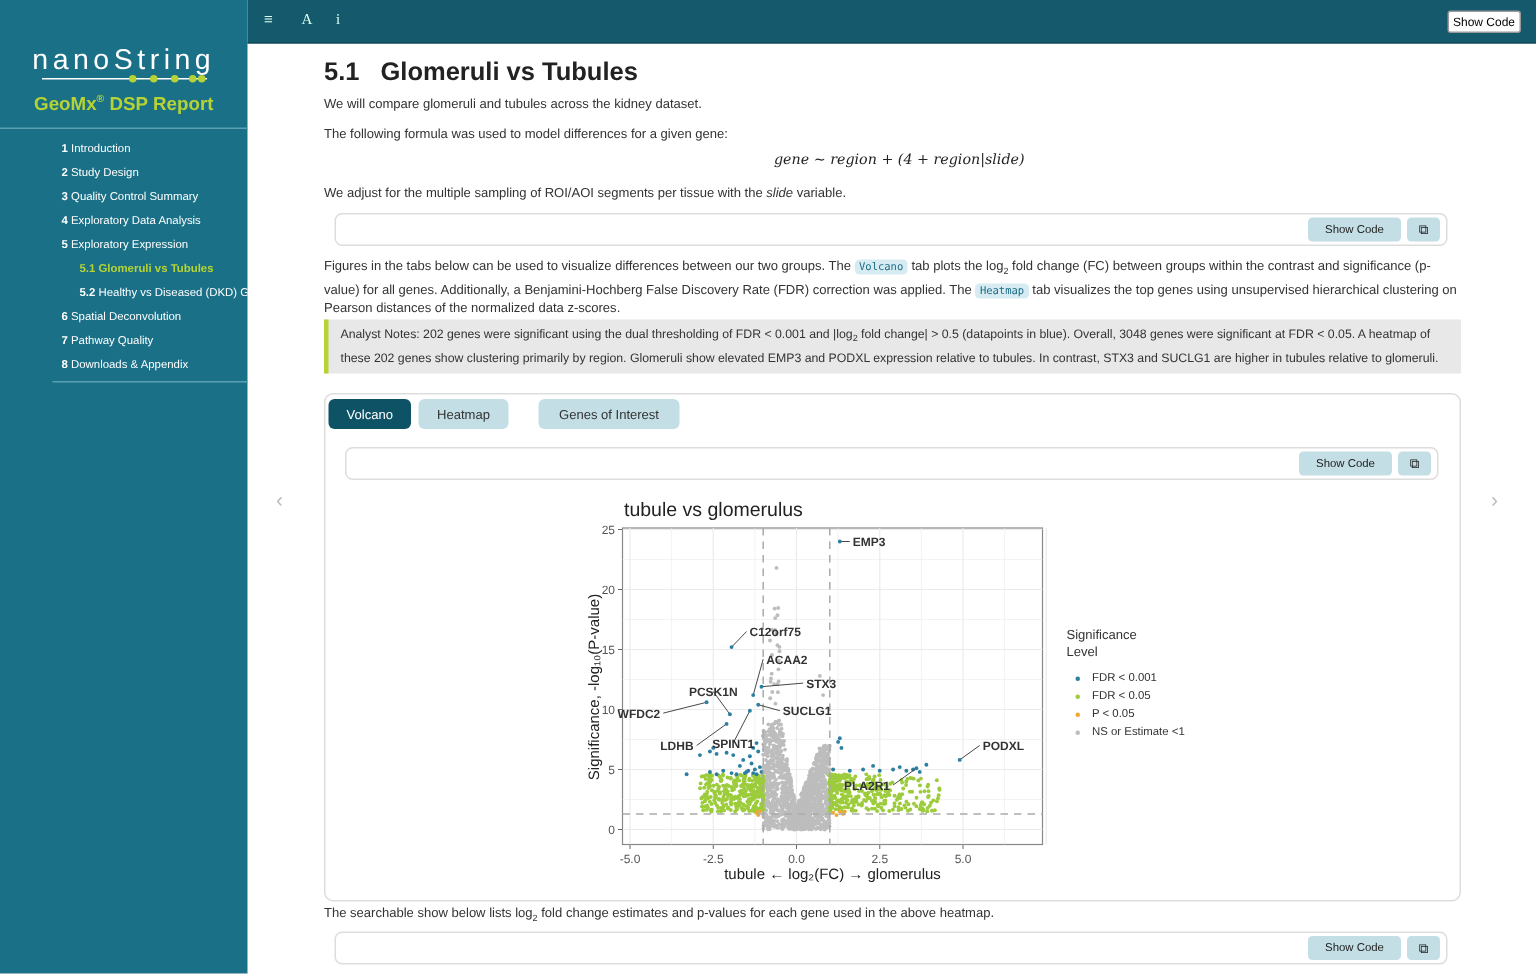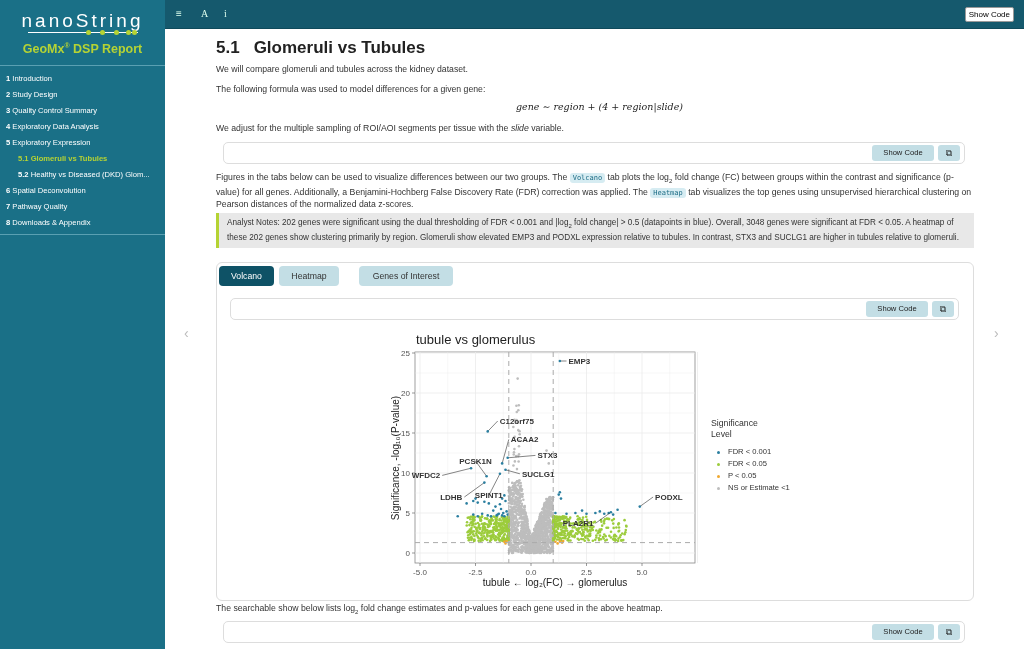--- a/index.html
+++ b/index.html
@@ -1,24 +1,24 @@
 <!DOCTYPE html>
 <html><head>
 <meta charset="utf-8">
 <style>
   * { box-sizing: border-box; margin: 0; padding: 0; }
   html, body { width: 1024px; height: 649px; overflow: hidden; background: #fff; font-family: "Liberation Sans", sans-serif; color: #333; }
   .sidebar { position: absolute; left: 0; top: 0; width: 165px; height: 649px; background: #1a7087; color: #fff; }
-  .brand { height: 66px; border-bottom: 1px solid #5aa0b2; text-align: center; padding-top: 10px; }
+  .brand { height: 66px; border-bottom: 1px solid #5aa0b2; text-align: center; padding-top: 10px; margin-top: 20px; }
   .logo { font-size: 19px; letter-spacing: 3px; color: #fff; font-family: "Liberation Sans", sans-serif; }
   .logo-line { position: relative; width: 110px; height: 6px; margin: 0 auto; border-top: 1px solid #fff; }
   .logo-dot { position: absolute; top: -3px; width: 5px; height: 5px; border-radius: 50%; background: #b5d334; }
   .report-title { color: #b5d334; font-weight: bold; font-size: 12.5px; margin-top: 4px; }
   .report-title sup { font-size: 7px; }
-  .toc { padding-top: 5px; border-bottom: 1px solid #5aa0b2; padding-bottom: 3px; }
+  .toc { padding-top: 5px; border-bottom: 1px solid #5aa0b2; padding-bottom: 3px; margin-left: 35px; }
   .toc-item { font-size: 7.6px; height: 16px; line-height: 16px; padding-left: 6px; color: #fff; white-space: nowrap; overflow: hidden; cursor: pointer; }
   .toc-item b { font-weight: bold; }
   .toc-item.sub { padding-left: 18px; }
   .toc-item.active { color: #b5d334; font-weight: bold; }
   .disclaimer { font-size: 7.6px; padding: 8px 6px; line-height: 10px; }
 
   .topbar { position: absolute; left: 165px; top: 0; width: 859px; height: 29px; background: #15596d; border-bottom: 1px solid #0f4a5b; }
   .topbar .tb-icon { position: absolute; top: 8px; color: #dfe; font-size: 10px; cursor: pointer; }
   .topbar .title { position: absolute; left: 82px; top: 7px; font-size: 12.5px; font-weight: bold; color: #fff; }
   .topbar .show-code-top { position: absolute; right: 10px; top: 7px; background: #fff; color: #000; font-size: 8px; padding: 2px 3px; border: 1px solid #999; border-radius: 2px; cursor: pointer; }

